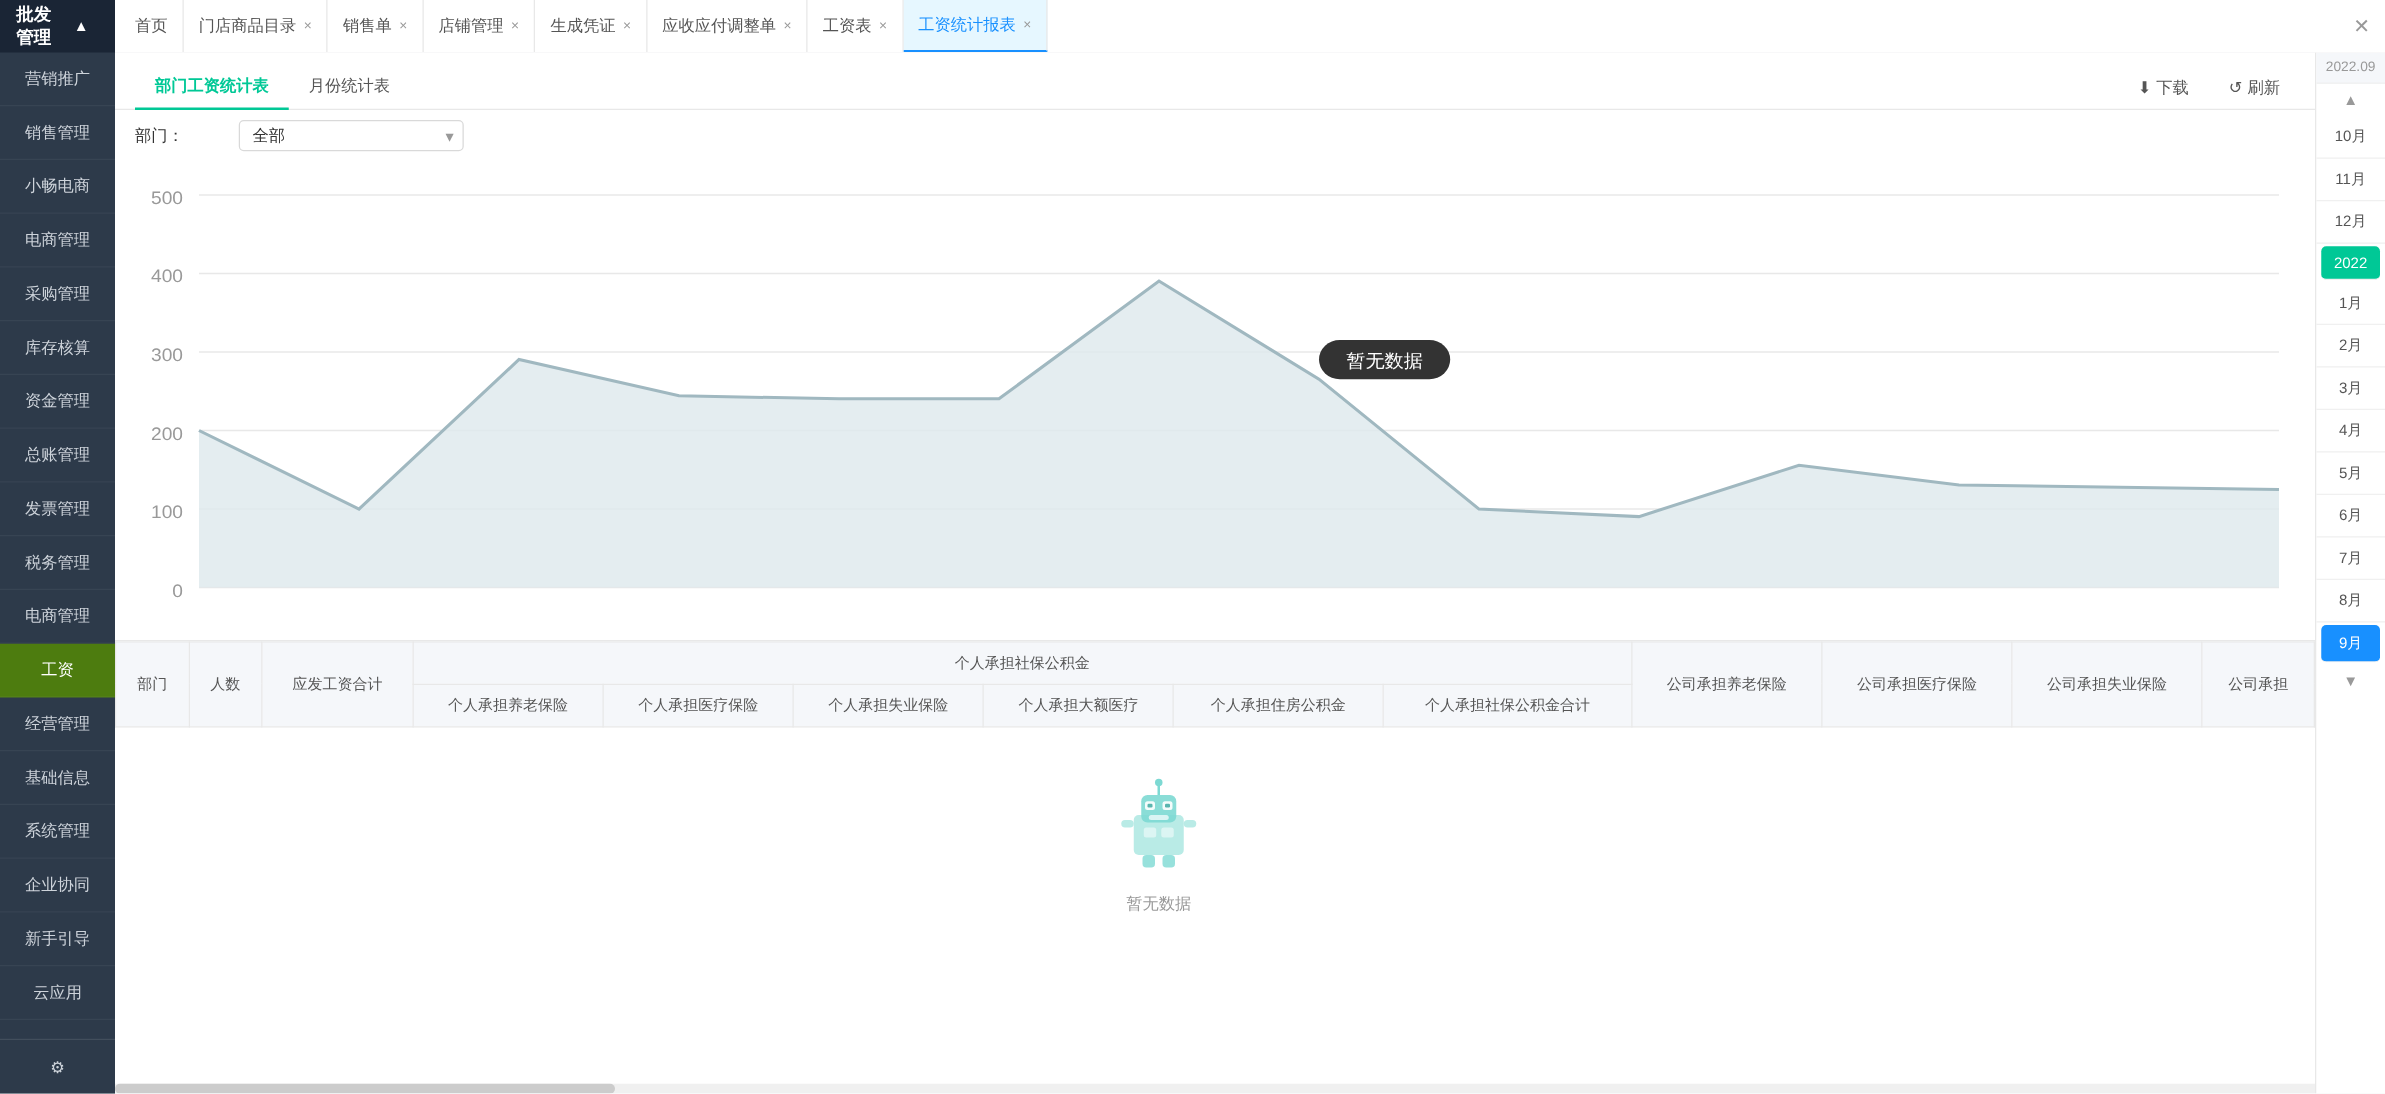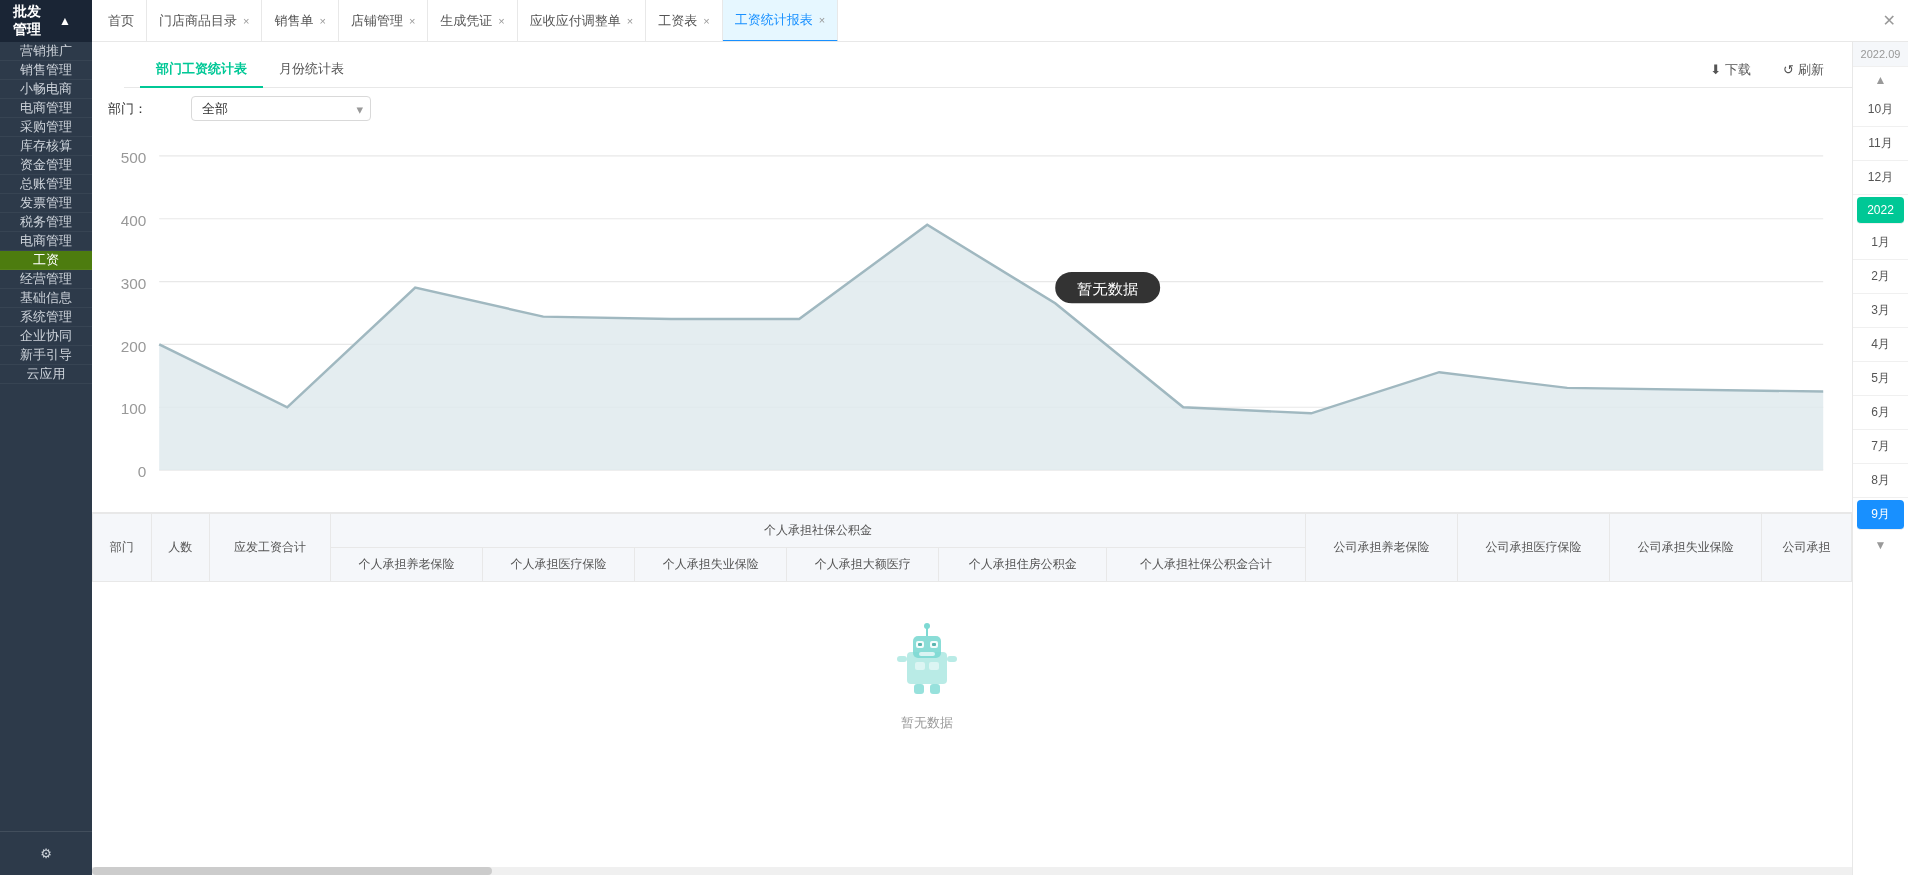--- a/index.html
+++ b/index.html
@@ -22,21 +22,21 @@
       font-size: 14px;
       font-weight: bold;
       text-align: center;
       display: flex;
       align-items: center;
       justify-content: space-between;
       height: 42px;
     }
     #sidebar .sidebar-header span { flex: 1; text-align: center; }
     #sidebar .sidebar-item {
-      padding: 0 4px;
+      padding: 12px 4px;
       text-align: center;
       font-size: 13px;
       cursor: pointer;
       color: #cdd3da;
       border-bottom: 1px solid rgba(255,255,255,0.05);
     }
     #sidebar .sidebar-item.active { background: #4d7c0f; color: #fff; }
     #sidebar .sidebar-bottom {
       margin-top: auto;
       padding: 14px 4px;
@@ -110,21 +110,20 @@
       padding: 0;
     }
 
     
     #subtabs {
       display: flex;
       align-items: center;
       padding: 10px 16px 0;
       border-bottom: 1px solid #e8e8e8;
       background: #fff;
-      margin-left: 32px;
     }
     .subtab {
       padding: 8px 16px;
       cursor: pointer;
       color: #555;
       font-size: 13px;
       border-bottom: 2px solid transparent;
       margin-bottom: -1px;
     }
     .subtab.active {

